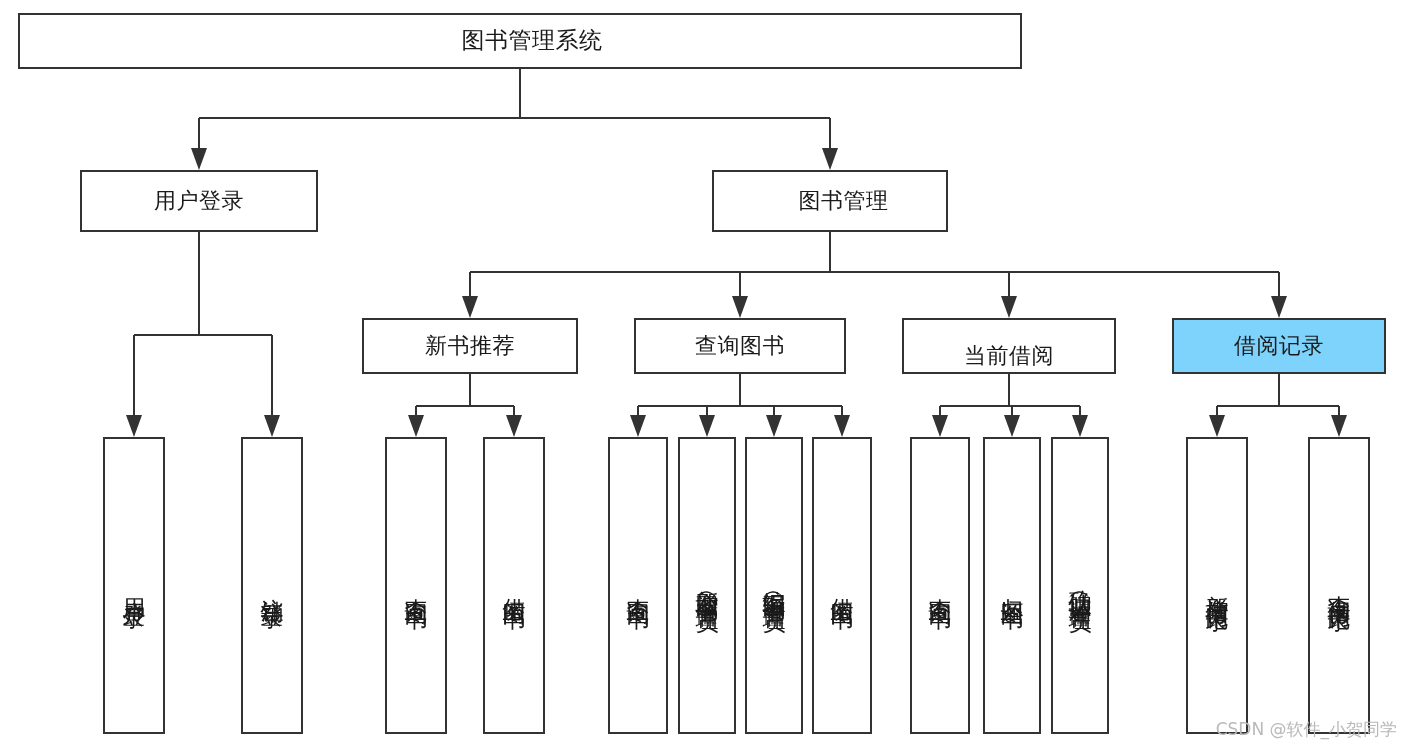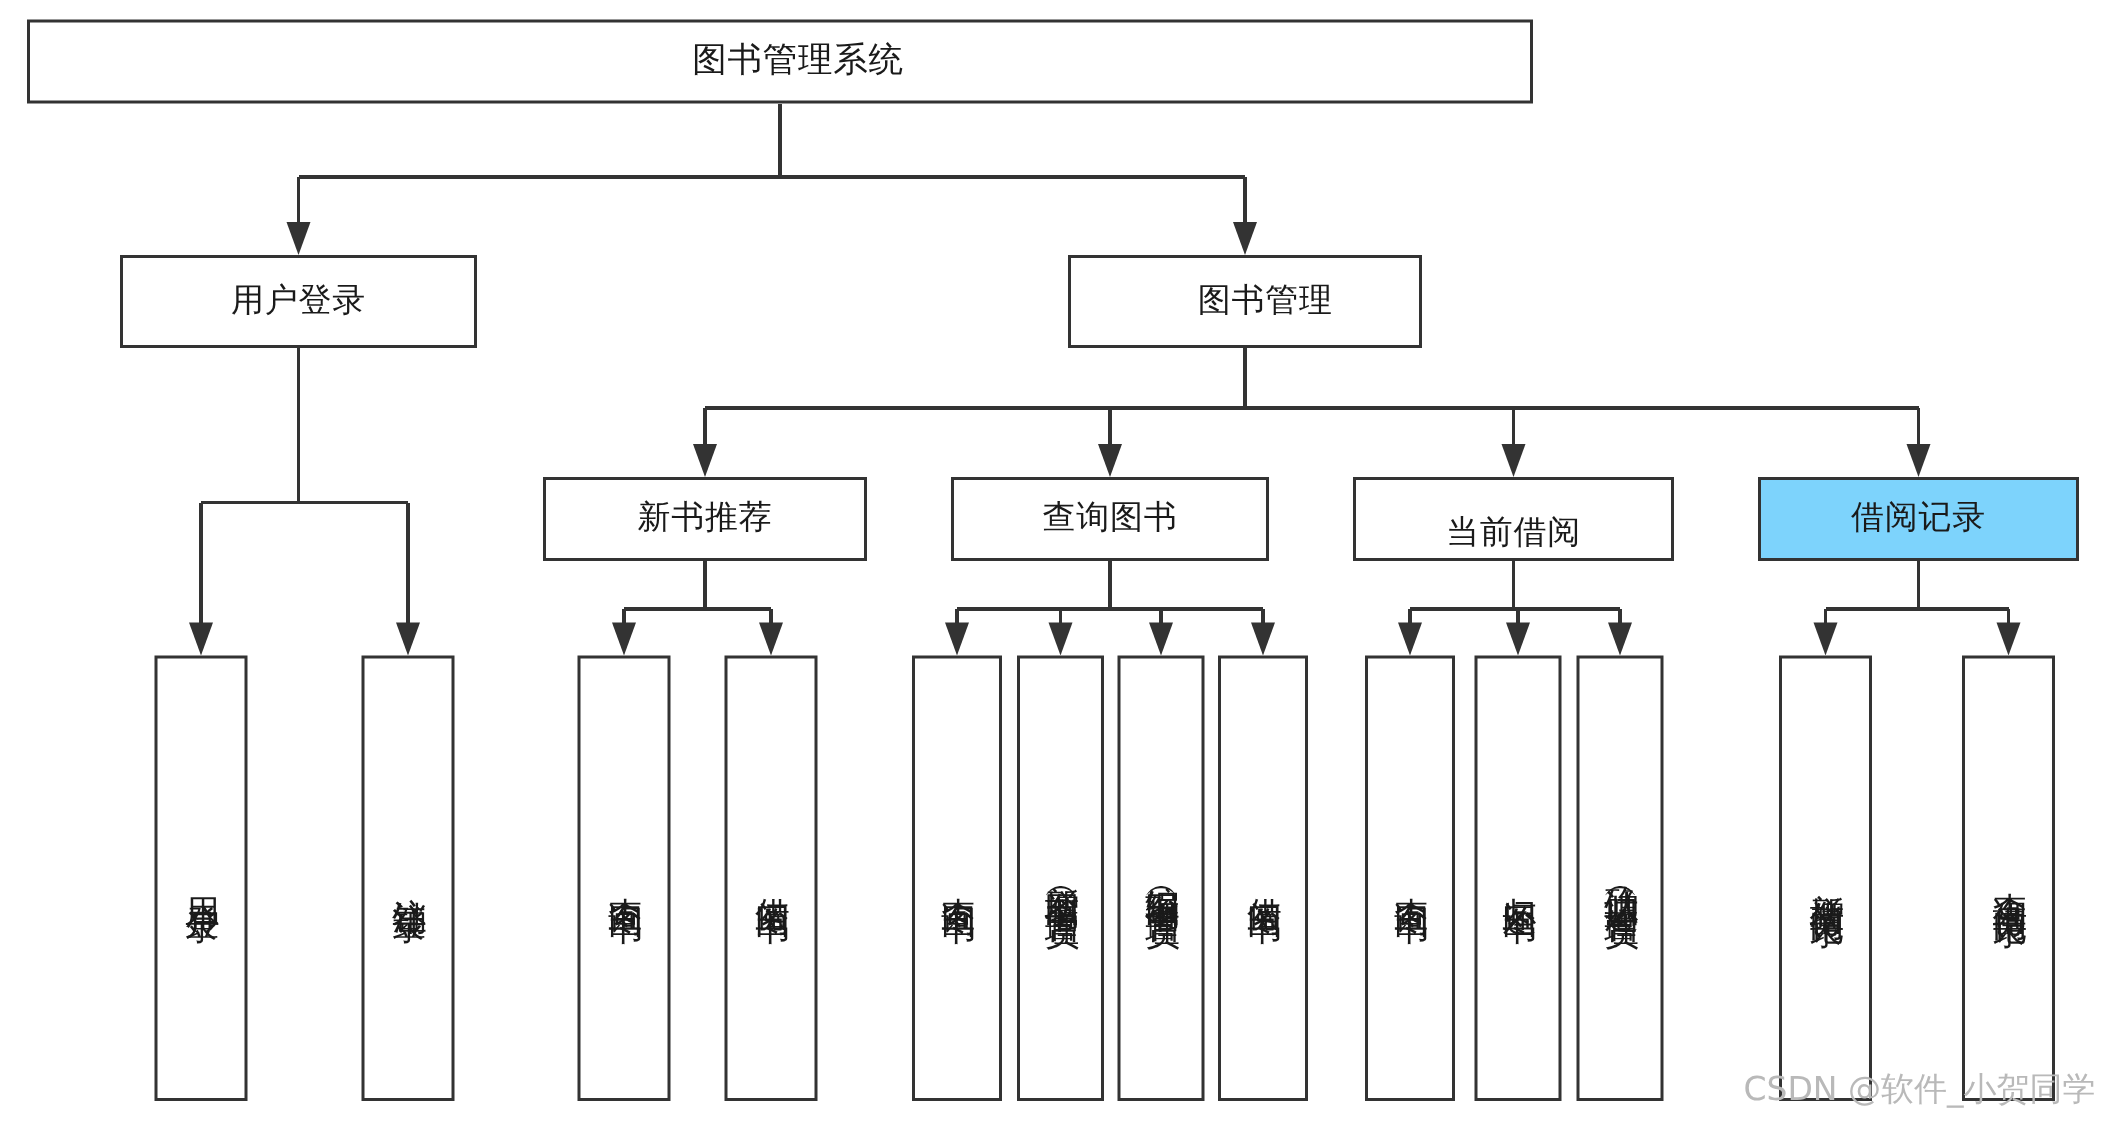--- a/index.html
+++ b/index.html
@@ -53,21 +53,21 @@
     writing-mode: vertical-rl;
     text-orientation: upright;
     font-size: 23px;
     letter-spacing: 3px;
     line-height: 1;
   }
   #watermark {
     position: absolute;
     right: 8px;
     bottom: 6px;
-    font-size: 22px;
+    font-size: 17px;
     color: #b9b9b9;
     white-space: nowrap;
     user-select: none;
     font-family: "DejaVu Sans", "Liberation Sans", sans-serif;
   }
 </style>
 </head>
 <body>
 
 <div id="diagram-root">

